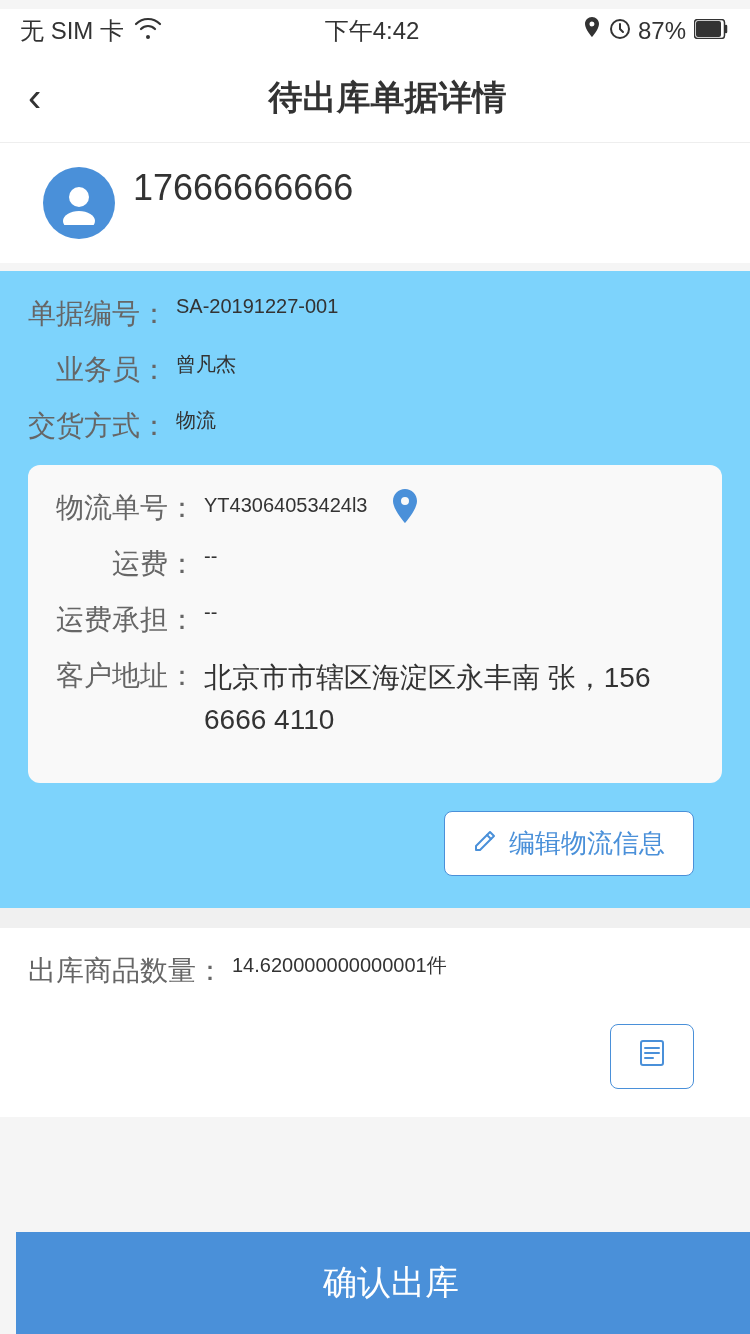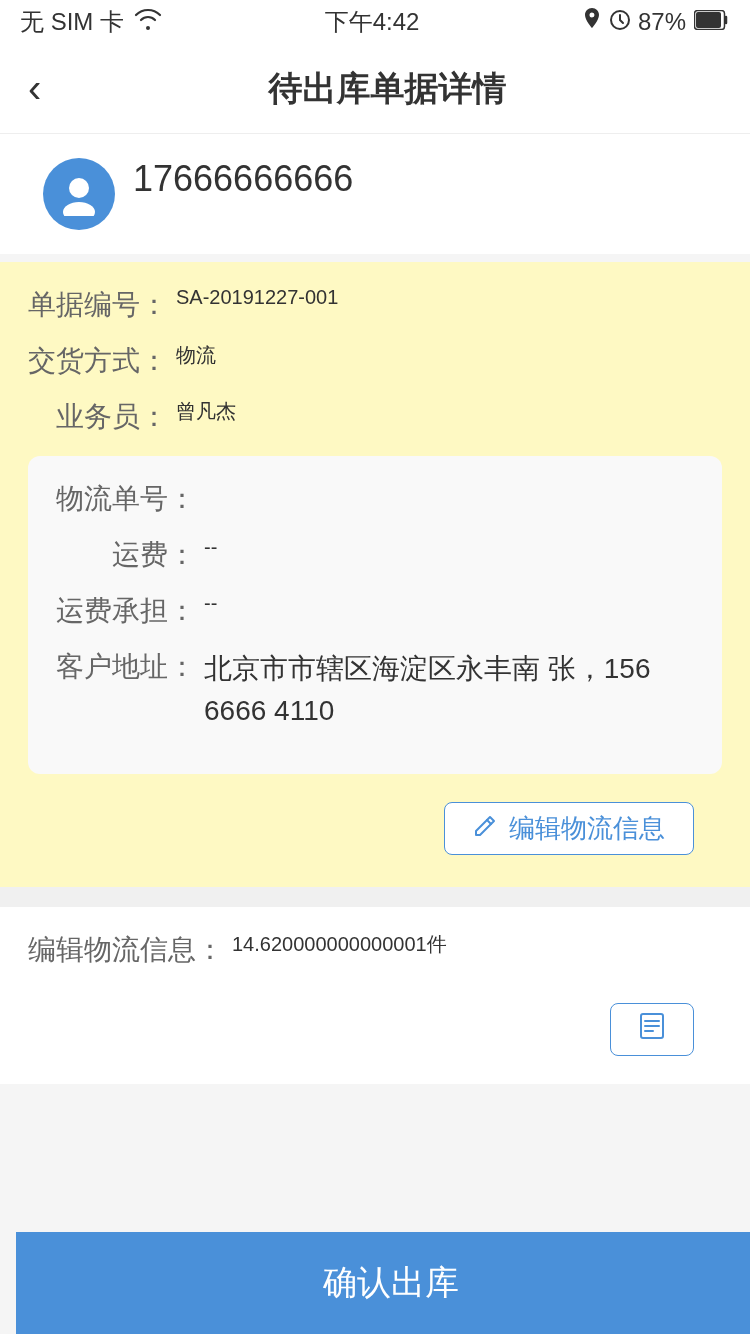--- a/index.html
+++ b/index.html
@@ -17,20 +17,21 @@
     .status-bar {
       width: 750px;
       height: 44px;
       background: #fff;
       display: flex;
       align-items: center;
       justify-content: space-between;
       padding: 0 20px;
       font-size: 24px;
       font-weight: 500;
+      margin-top: 9px;
     }
     .status-left {
       display: flex;
       align-items: center;
       gap: 10px;
     }
     .status-right {
       display: flex;
       align-items: center;
       gap: 8px;
@@ -88,21 +89,21 @@
     
     .dashed-divider {
       width: 750px;
       height: 8px;
       position: relative;
       overflow: hidden;
     }
 
     
     .info-section {
-      background: #fef9c3;
+      background: #7dd3fc;
       padding: 24px 28px 28px;
     }
     .info-row {
       display: flex;
       margin-bottom: 18px;
       align-items: flex-start;
     }
     .info-label {
       color: #666;
       font-size: 28px;
@@ -145,21 +146,21 @@
     
     .edit-btn {
       display: flex;
       justify-content: flex-end;
       padding: 20px 28px 4px;
     }
     .btn-outline {
       border: 1px solid #4a90d9;
       color: #4a90d9;
       border-radius: 8px;
-      padding: 8px 28px;
+      padding: 14px 28px;
       font-size: 26px;
       display: flex;
       align-items: center;
       gap: 10px;
       background: #fff;
       cursor: pointer;
     }
 
     
     .section-divider {
@@ -274,31 +275,39 @@
   <div class="dashed-divider">
     
   </div>
 
   <div class="info-section">
     <div class="info-row">
       <span class="info-label">单据编号：</span>
       <span class="info-value">SA-20191227-001</span>
     </div>
     <div class="info-row">
+      <span class="info-label">业务员：</span>
+      <span class="info-value">曾凡杰</span>
+    </div>
+    <div class="info-row">
       <span class="info-label">交货方式：</span>
       <span class="info-value">物流</span>
-    </div>
-    <div class="info-row">
-      <span class="info-label">业务员：</span>
-      <span class="info-value">曾凡杰</span>
     </div>
 
     <div class="logistics-card">
       <div class="info-row">
         <span class="info-label">物流单号：</span>
+        <span class="info-value">
+          <span>YT43064053424l3</span>
+          <span class="location-icon">
+            <svg width="32" height="36" viewBox="0 0 32 36" fill="none">
+              <path d="M16 0C9.37 0 4 5.37 4 12c0 8.75 12 22 12 22s12-13.25 12-22C28 5.37 22.63 0 16 0zm0 16a4 4 0 110-8 4 4 0 010 8z" fill="#4a90d9"></path>
+            </svg>
+          </span>
+        </span>
       </div>
       <div class="info-row">
         <span class="info-label">运费：</span>
         <span class="info-value">--</span>
       </div>
       <div class="info-row">
         <span class="info-label">运费承担：</span>
         <span class="info-value">--</span>
       </div>
       <div class="info-row">
@@ -317,21 +326,21 @@
         </span>
         <span>编辑物流信息</span>
       </button>
     </div>
   </div>
 
   <div class="section-divider"></div>
 
   <div class="goods-section">
     <div class="info-row">
-      <span class="info-label">编辑物流信息：</span>
+      <span class="info-label">出库商品数量：</span>
       <span class="info-value">14.620000000000001件</span>
     </div>
 
     <div class="view-detail-btn">
       <button class="btn-outline">
         <span>
           <svg width="26" height="28" viewBox="0 0 26 28" fill="none">
             <rect x="2" y="2" width="22" height="24" rx="2" stroke="#4a90d9" stroke-width="2" fill="none"></rect>
             <line x1="6" y1="9" x2="20" y2="9" stroke="#4a90d9" stroke-width="2" stroke-linecap="round"></line>
             <line x1="6" y1="14" x2="20" y2="14" stroke="#4a90d9" stroke-width="2" stroke-linecap="round"></line>

